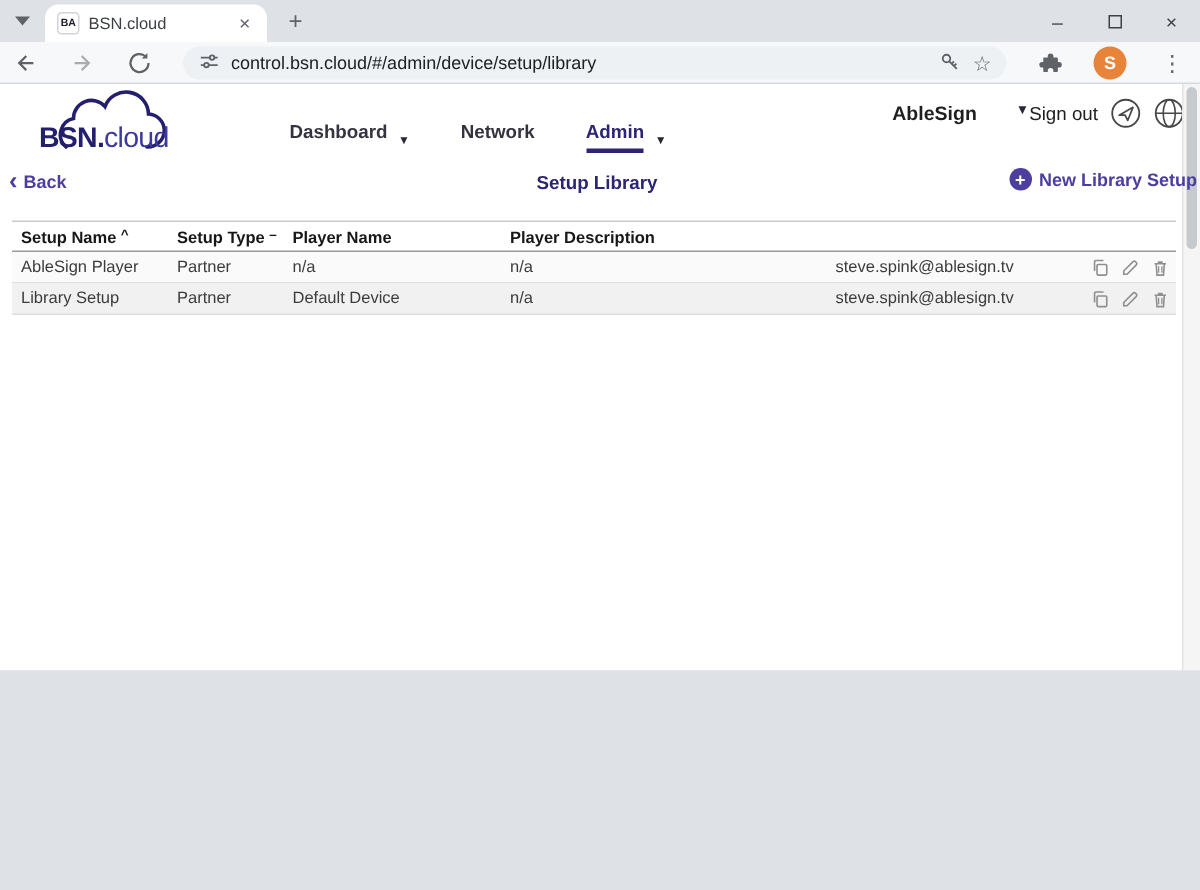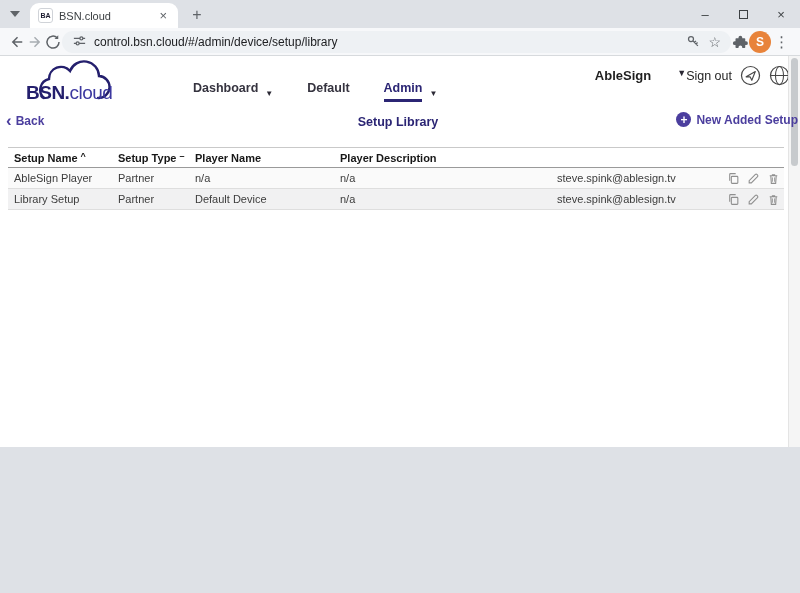--- a/index.html
+++ b/index.html
@@ -22,21 +22,21 @@
   .tab-title { font-size: 11px; color: #3c4043; white-space: nowrap; overflow: hidden; flex: 1; }
   .tab-close { font-size: 13px; color: #5f6368; cursor: pointer; line-height: 1; padding: 1px 3px; border-radius: 50%; }
   .new-tab { position: absolute; left: 186px; top: 4px; width: 22px; height: 22px; font-size: 16px; color: #5f6368;
     display: flex; align-items: center; justify-content: center; border-radius: 50%; cursor: pointer; }
   .win-controls { position: absolute; right: 0; top: 0; height: 28px; display: flex; }
   .win-btn { width: 38px; height: 28px; display: flex; align-items: center; justify-content: center;
     font-size: 13px; color: #3c4043; cursor: pointer; }
   .maximize-box { width: 9px; height: 9px; border: 1.2px solid #3c4043; }
 
   
-  .toolbar { height: 28px; background: #f7f8fa; display: flex; align-items: center; padding: 0 8px; gap: 0;
+  .toolbar { height: 28px; background: #f7f8fa; display: flex; align-items: center; padding: 0 8px; gap: 20px;
     border-bottom: 1px solid #d7dadd; flex: none; }
   .nav-ico { width: 18px; height: 18px; flex: none; cursor: pointer; }
   .omnibox { flex: 1; height: 22px; background: #eef1f4; border-radius: 12px; display: flex; align-items: center;
     padding: 0 10px; gap: 7px; }
   .url { font-size: 12px; color: #202124; white-space: nowrap; flex: 1; }
   .url .path { color: #202124; }
   .ob-ico { width: 15px; height: 15px; flex: none; cursor: pointer; }
   .star { font-size: 14px; color: #5f6368; cursor: pointer; line-height: 1; }
   .avatar { width: 22px; height: 22px; border-radius: 50%; background: #e8833a; color: #fff; font-size: 12px;
     font-weight: bold; display: flex; align-items: center; justify-content: center; cursor: pointer; flex: none; }
@@ -157,21 +157,21 @@
         </svg>
         <span class="logo-text"><span class="logo-bsn">BSN.</span><span class="logo-cloud">cloud</span></span>
       </div>
 
       <div class="main-nav">
         <div class="nav-item">
           <span class="nav-label">Dashboard</span>
           <span class="caret">▼</span>
         </div>
         <div class="nav-item">
-          <span class="nav-label">Default</span>
+          <span class="nav-label">Network</span>
         </div>
         <div class="nav-item active">
           <span class="nav-label">Admin</span>
           <span class="caret">▼</span>
         </div>
       </div>
 
       <div class="account">
         <span class="account-name">AbleSign</span>
         <span class="caret account-caret">▼</span>
@@ -189,21 +189,21 @@
     </div>
 
     <div class="subheader">
       <div class="back-link">
         <span class="back-chevron">‹</span>
         <span class="back-label">Back</span>
       </div>
       <div class="page-title">Setup Library</div>
       <div class="new-setup">
         <span class="plus-circle">+</span>
-        <span class="new-setup-label">New Added Setup</span>
+        <span class="new-setup-label">New Library Setup</span>
       </div>
     </div>
 
     <div class="setup-table">
       <div class="trow thead">
         <div class="th"><span>Setup Name</span><span class="sort">^</span></div>
         <div class="th"><span>Setup Type</span><span class="sort">–</span></div>
         <div class="th"><span>Player Name</span><span class="sort"></span></div>
         <div class="th"><span>Player Description</span><span class="sort"></span></div>
         <div class="th"></div>

